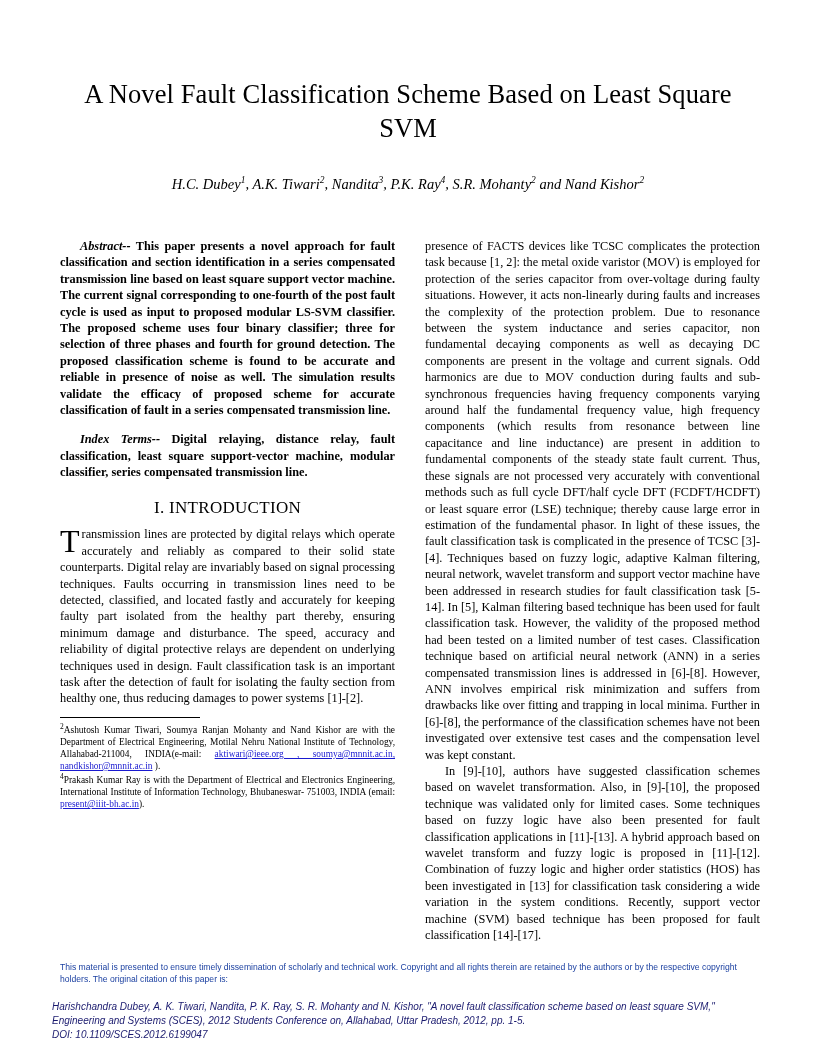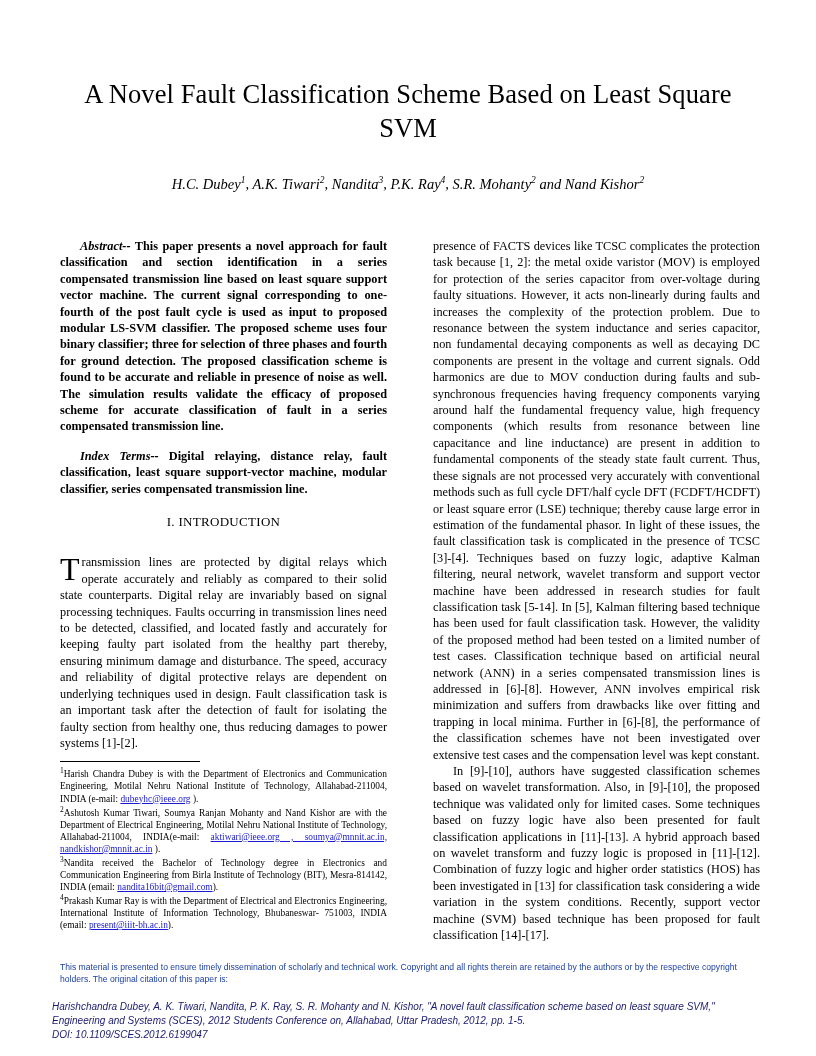--- a/index.html
+++ b/index.html
@@ -39,39 +39,39 @@
     font-style: italic;
   }
   .authors sup { font-size: 9.5px; vertical-align: super; }
 
   .columns {
     position: absolute;
     left: 60px;
     top: 238px;
     width: 700px;
     display: flex;
-    gap: 46px;
+    gap: 30px;
   }
   .col {
     width: 335px;
     font-size: 12.3px;
     line-height: 1.335;
     text-align: justify;
   }
   .col p { margin: 0 0 0 0; }
   .abs-block { font-weight: bold; }
   .abs-head { font-style: italic; font-weight: bold; }
   .indent { text-indent: 20px; }
   .gap { height: 13px; }
 
   .sec-head {
     text-align: center;
     font-variant: small-caps;
-    font-size: 13px;
-    margin: 16px 0 24px 0;
+    font-size: 17px;
+    margin: 16px 0 7px 0;
     letter-spacing: 0.3px;
   }
 
   .dropcap-para {
     position: relative;
     text-align: justify;
   }
   .dropcap {
     float: left;
     font-size: 32px;
@@ -147,27 +147,21 @@
 
       <p class="dropcap-para">
         <span class="dropcap">T</span><span>ransmission lines are protected by digital relays which operate accurately and reliably as compared to their solid state counterparts. Digital relay are invariably based on signal processing techniques. Faults occurring in transmission lines need to be detected, classified, and located fastly and accurately for keeping faulty part isolated from the healthy part thereby, ensuring minimum damage and disturbance. The speed, accuracy and reliability of digital protective relays are dependent on underlying techniques used in design. Fault classification task is an important task after the detection of fault for isolating the faulty section from healthy one, thus reducing damages to power systems [1]-[2].</span>
       </p>
 
 
       <div class="footnote-rule"></div>
 
       <div class="footnotes">
         <p>
-          <sup>1</sup><span>Harish Chandra Dubey is with the Department of Electronics and Communication Engineering, Motilal Nehru National Institute of Technology, Allahabad-211004, INDIA (e-mail: </span><span class="link">dubeyhc@ieee.org</span><span> ).</span>
-        </p>
-        <p>
           <sup>2</sup><span>Ashutosh Kumar Tiwari, Soumya Ranjan Mohanty and Nand Kishor are with the Department of Electrical Engineering, Motilal Nehru National Institute of Technology, Allahabad-211004, INDIA(e-mail: </span><span class="link">aktiwari@ieee.org , soumya@mnnit.ac.in, nandkishor@mnnit.ac.in</span><span> ).</span>
-        </p>
-        <p>
-          <sup>3</sup><span>Nandita received the Bachelor of Technology degree in Electronics and Communication Engineering from Birla Institute of Technology (BIT), Mesra-814142, INDIA (email: </span><span class="link">nandita16bit@gmail.com</span><span>).</span>
         </p>
         <p>
           <sup>4</sup><span>Prakash Kumar Ray is with the Department of Electrical and Electronics Engineering, International Institute of Information Technology, Bhubaneswar- 751003, INDIA (email: </span><span class="link">present@iiit-bh.ac.in</span><span>).</span>
         </p>
       </div>
 
     </div>
 
     <div class="col">
       <p>presence of FACTS devices like TCSC complicates the protection task because [1, 2]: the metal oxide varistor (MOV) is employed for protection of the series capacitor from over-voltage during faulty situations. However, it acts non-linearly during faults and increases the complexity of the protection problem. Due to resonance between the system inductance and series capacitor, non fundamental decaying components as well as decaying DC components are present in the voltage and current signals. Odd harmonics are due to MOV conduction during faults and sub-synchronous frequencies having frequency components varying around half the fundamental frequency value, high frequency components (which results from resonance between line capacitance and line inductance) are present in addition to fundamental components of the steady state fault current. Thus, these signals are not processed very accurately with conventional methods such as full cycle DFT/half cycle DFT (FCDFT/HCDFT) or least square error (LSE) technique; thereby cause large error in estimation of the fundamental phasor. In light of these issues, the fault classification task is complicated in the presence of TCSC [3]-[4]. Techniques based on fuzzy logic, adaptive Kalman filtering, neural network, wavelet transform and support vector machine have been addressed in research studies for fault classification task [5-14]. In [5], Kalman filtering based technique has been used for fault classification task. However, the validity of the proposed method had been tested on a limited number of test cases. Classification technique based on artificial neural network (ANN) in a series compensated transmission lines is addressed in [6]-[8]. However, ANN involves empirical risk minimization and suffers from drawbacks like over fitting and trapping in local minima. Further in [6]-[8], the performance of the classification schemes have not been investigated over extensive test cases and the compensation level was kept constant.</p>

